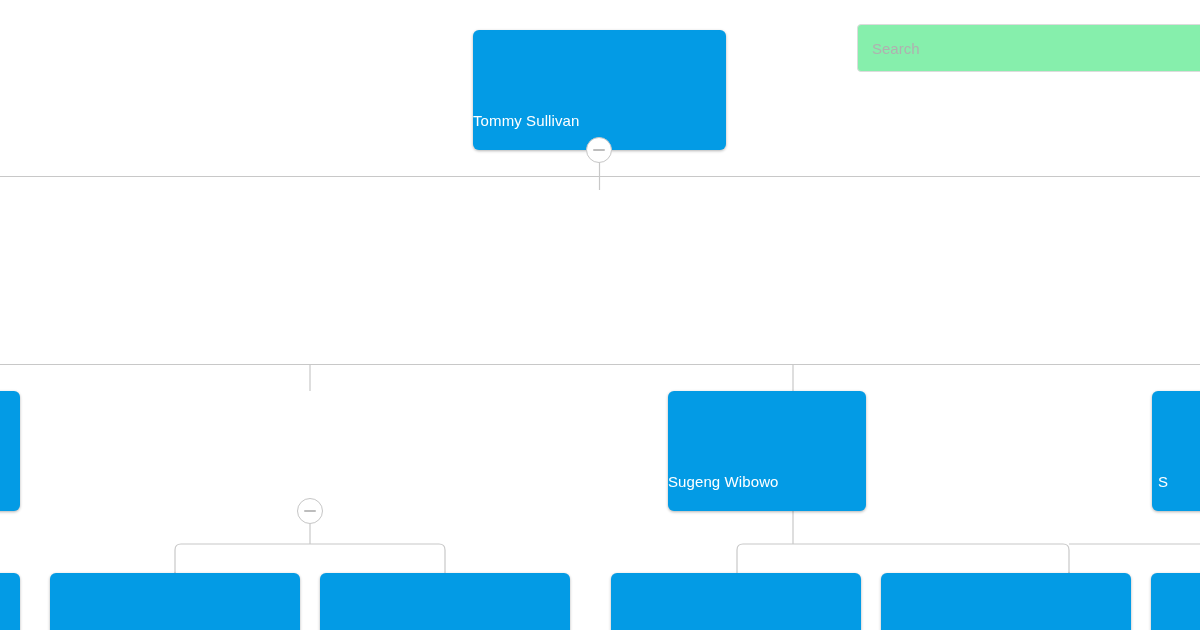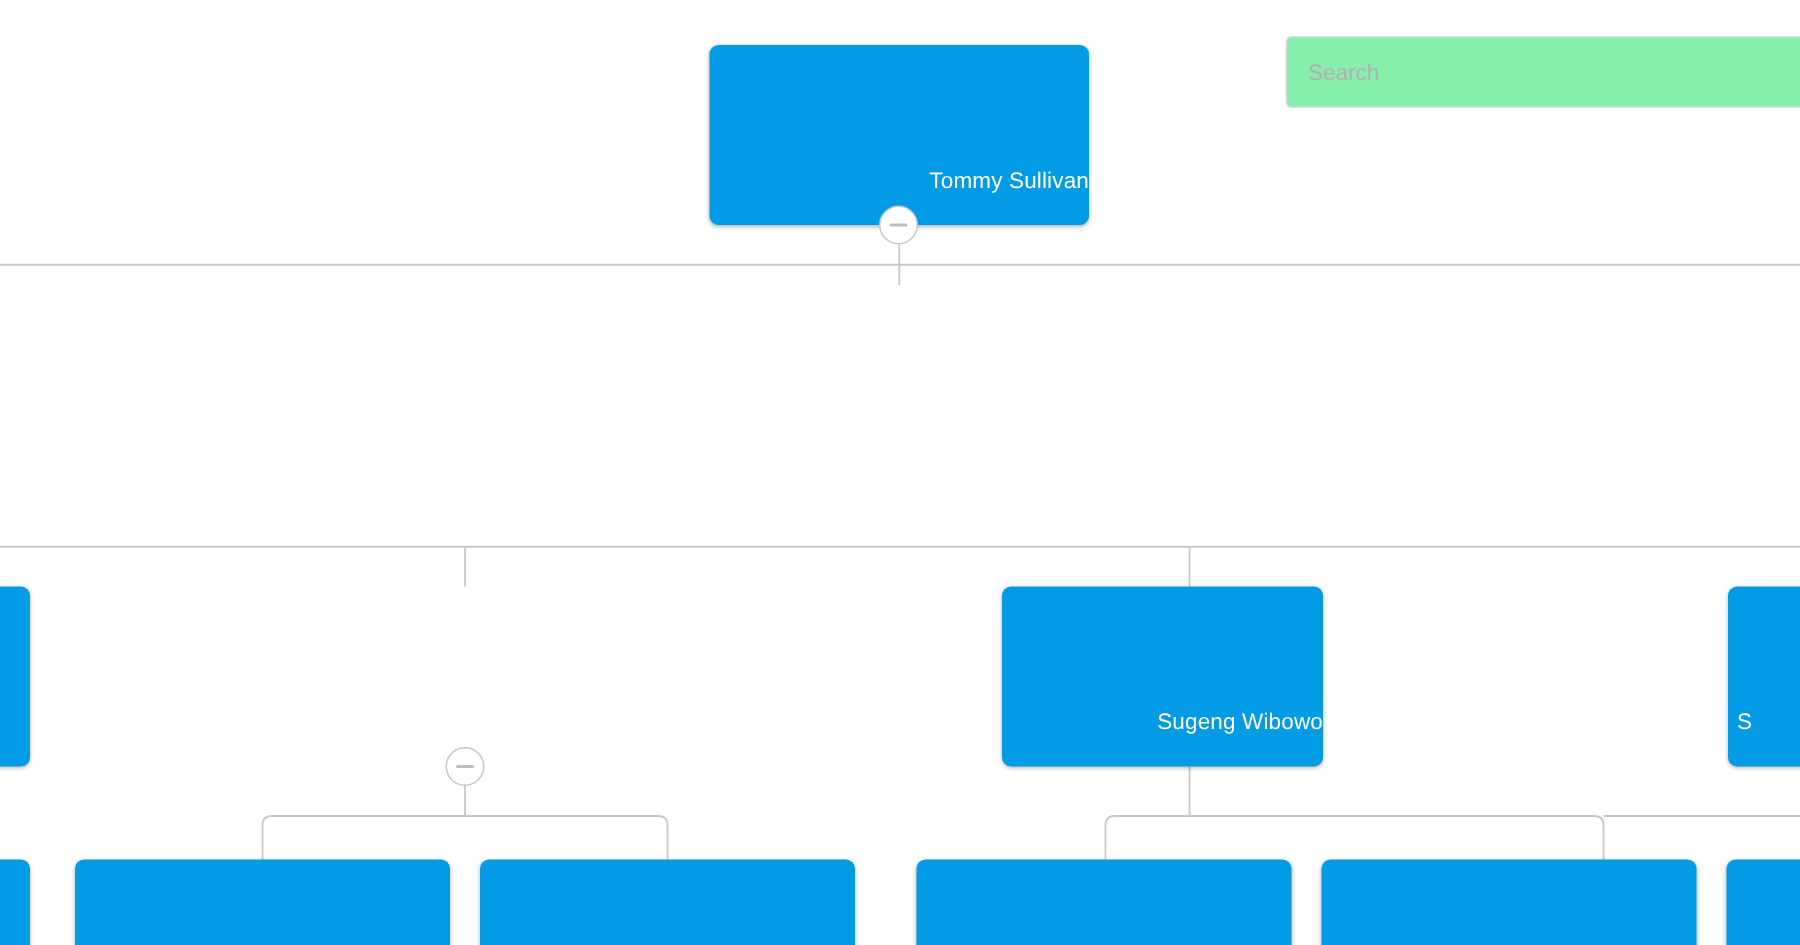--- a/index.html
+++ b/index.html
@@ -36,28 +36,27 @@
     border-radius: 6px;
     box-shadow: 0 1px 3px rgba(0,0,0,0.30);
     box-sizing: border-box;
     cursor: pointer;
   }
   .node-label {
     position: absolute;
     left: 0;
     right: 0;
     bottom: 20px;
-    text-align: right;
+    text-align: left;
     color: #ffffff;
     font-size: 15px;
     line-height: 19px;
     white-space: nowrap;
     overflow: hidden;
     letter-spacing: 0.1px;
-    padding-left: 40px;
   }
   .node-label.clip-left { text-align: left; padding-left: 6px; }
   .toggle {
     position: absolute;
     width: 26px;
     height: 26px;
     border-radius: 50%;
     background: #ffffff;
     border: 1px solid #c6c6c6;
     box-sizing: border-box;
@@ -132,21 +131,21 @@
     <div class="node-label">Tommy Sullivan</div>
   </div>
   <div class="toggle" style="left:586px; top:137px;"></div>
 
   <div class="node" style="left:-50px; top:391px; width:70px; height:120px;">
     <div class="node-label clip-left"></div>
   </div>
 
   <div class="toggle" style="left:297px; top:498px;"></div>
 
-  <div class="node" style="left:668px; top:391px; width:214px; height:120px;">
+  <div class="node" style="left:668px; top:391px; width:198px; height:120px;">
     <div class="node-label">Sugeng Wibowo</div>
   </div>
 
   <div class="node" style="left:1152px; top:391px; width:250px; height:120px;">
     <div class="node-label clip-left">S</div>
   </div>
 
   <div class="node" style="left:-40px; top:573px; width:60px; height:120px;">
     <div class="node-label"></div>
   </div>

